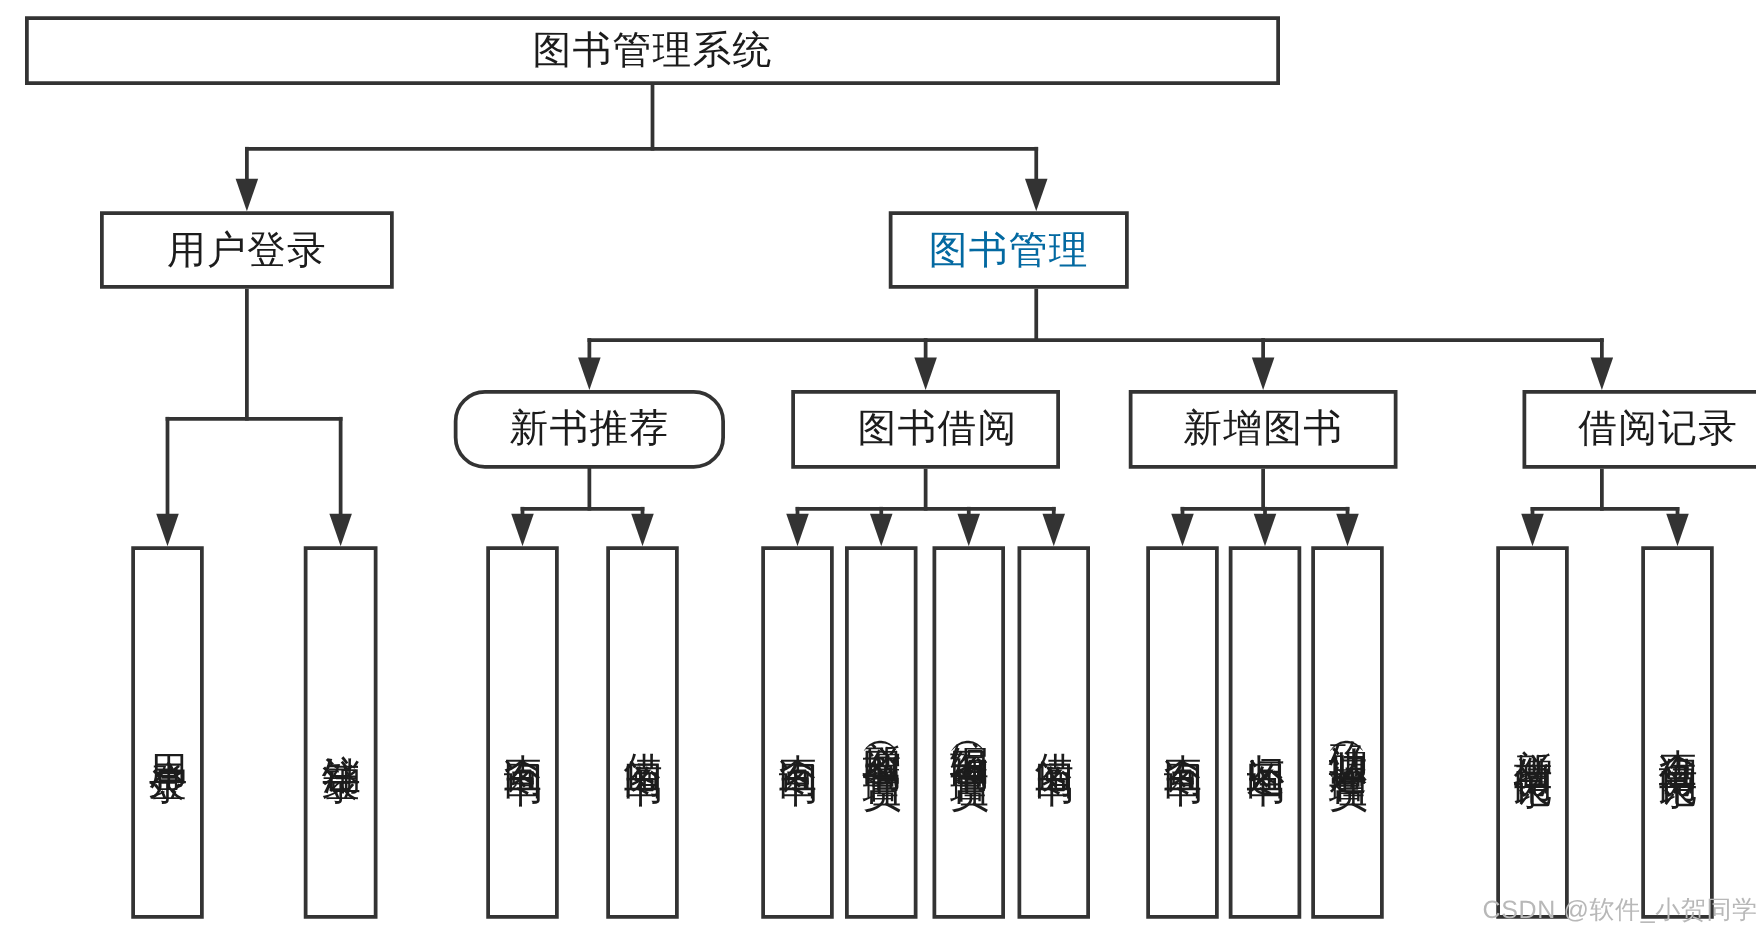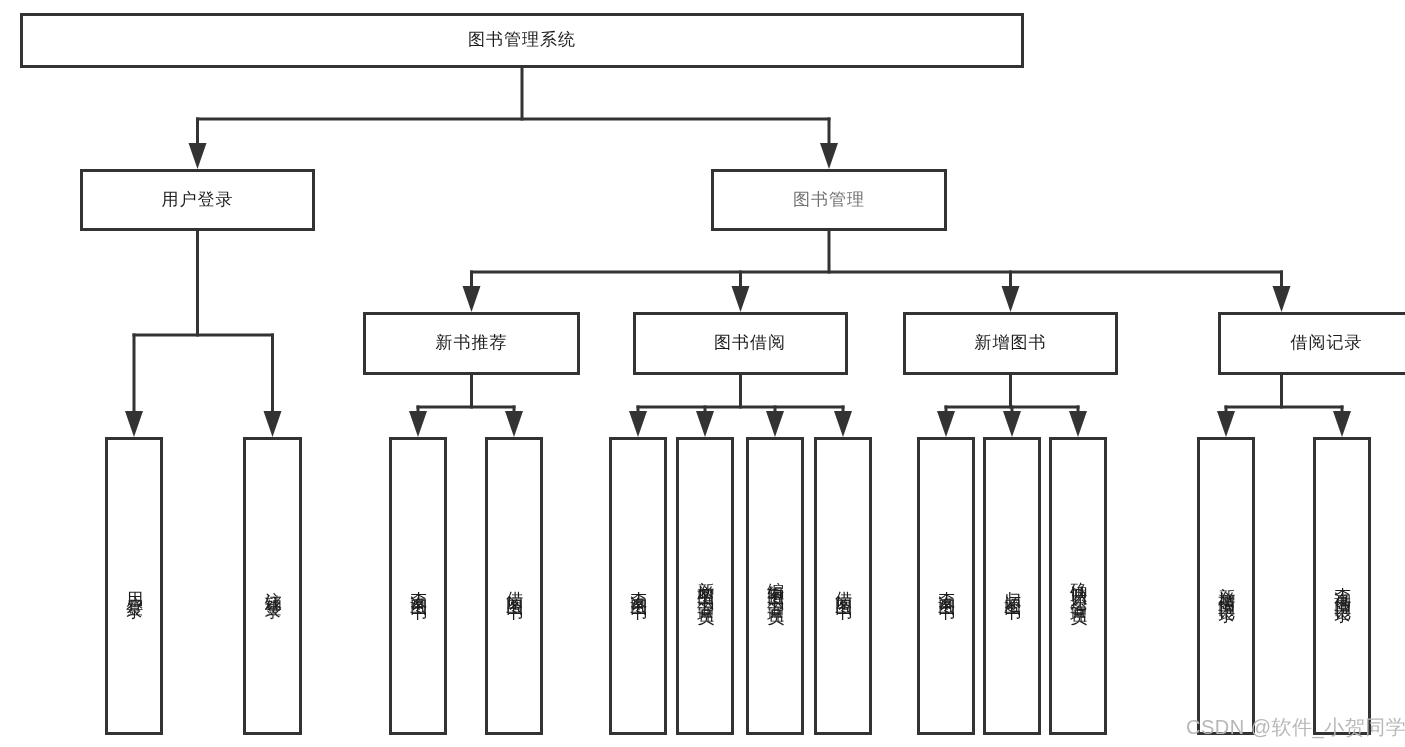--- a/index.html
+++ b/index.html
@@ -19,21 +19,21 @@
   }
   .node {
     position: absolute;
     box-sizing: border-box;
     border: 3px solid #14b8a6;
     background: #ffffff;
     color: #1c1c1c;
     display: flex;
     align-items: center;
     justify-content: center;
-    font-size: 17px;
+    font-size: 31px;
     letter-spacing: 1px;
     white-space: nowrap;
     line-height: 1.1;
   }
   .node.vertical {
     writing-mode: vertical-lr;
     text-orientation: mixed;
     letter-spacing: 4px;
     white-space: normal;
   }
@@ -101,22 +101,22 @@
       <line x1="1281.5" y1="375" x2="1281.5" y2="407" stroke="#333333" stroke-width="3" stroke-linecap="square"></line>
       <line x1="1226" y1="407" x2="1342" y2="407" stroke="#333333" stroke-width="3" stroke-linecap="square"></line>
       <line x1="1226" y1="407" x2="1226" y2="414" stroke="#333333" stroke-width="3" stroke-linecap="square"></line>
       <polygon points="1217,411 1235,411 1226,437" fill="#333333"></polygon>
       <line x1="1342" y1="407" x2="1342" y2="414" stroke="#333333" stroke-width="3" stroke-linecap="square"></line>
       <polygon points="1333,411 1351,411 1342,437" fill="#333333"></polygon>
     </svg>
   <div id="nodes-layer">
       <div class="node" style="left: 20px; top: 13px; width: 1004px; height: 55px; border-color: rgb(51, 51, 51); color: rgb(28, 28, 28);">图书管理系统</div>
       <div class="node" style="left: 80px; top: 169px; width: 235px; height: 62px; border-color: rgb(51, 51, 51); color: rgb(28, 28, 28);">用户登录</div>
-      <div class="node" style="left: 711px; top: 169px; width: 236px; height: 62px; border-color: rgb(51, 51, 51); color: #737373;">图书管理</div>
-      <div class="node" style="left: 363px; top: 312px; width: 217px; height: 63px; border-color: rgb(51, 51, 51); color: rgb(28, 28, 28);">新书推荐</div>
+      <div class="node" style="left: 711px; top: 169px; width: 192px; height: 62px; border-color: rgb(51, 51, 51); color: #0369a1;">图书管理</div>
+      <div class="node" style="left: 363px; top: 312px; width: 217px; height: 63px; border-color: rgb(51, 51, 51); color: rgb(28, 28, 28); border-radius: 25px;">新书推荐</div>
       <div class="node" style="left: 633px; top: 312px; width: 215px; height: 63px; border-color: rgb(51, 51, 51); color: rgb(28, 28, 28); padding-left: 19px;">图书借阅</div>
       <div class="node" style="left: 903px; top: 312px; width: 215px; height: 63px; border-color: rgb(51, 51, 51); color: rgb(28, 28, 28);">新增图书</div>
       <div class="node" style="left: 1173px; top: 312px; width: 217px; height: 63px; border-color: rgb(51, 51, 51); color: rgb(28, 28, 28); margin-left: 45px;">借阅记录</div>
       <div class="node vertical" style="left: 105px; top: 437px; width: 58px; height: 298px; border-color: rgb(51, 51, 51); color: rgb(28, 28, 28);">用户登录</div>
       <div class="node vertical" style="left: 243px; top: 437px; width: 59px; height: 298px; border-color: rgb(51, 51, 51); color: rgb(28, 28, 28);">注销登录</div>
       <div class="node vertical" style="left: 389px; top: 437px; width: 58px; height: 298px; border-color: rgb(51, 51, 51); color: rgb(28, 28, 28);">查询图书</div>
       <div class="node vertical" style="left: 485px; top: 437px; width: 58px; height: 298px; border-color: rgb(51, 51, 51); color: rgb(28, 28, 28);">借阅图书</div>
       <div class="node vertical" style="left: 609px; top: 437px; width: 58px; height: 298px; border-color: rgb(51, 51, 51); color: rgb(28, 28, 28);">查询图书</div>
       <div class="node vertical" style="left: 676px; top: 437px; width: 58px; height: 298px; border-color: rgb(51, 51, 51); color: rgb(28, 28, 28);">新增图书（管理员）</div>
       <div class="node vertical" style="left: 746px; top: 437px; width: 58px; height: 298px; border-color: rgb(51, 51, 51); color: rgb(28, 28, 28);">编辑图书（管理员）</div>

